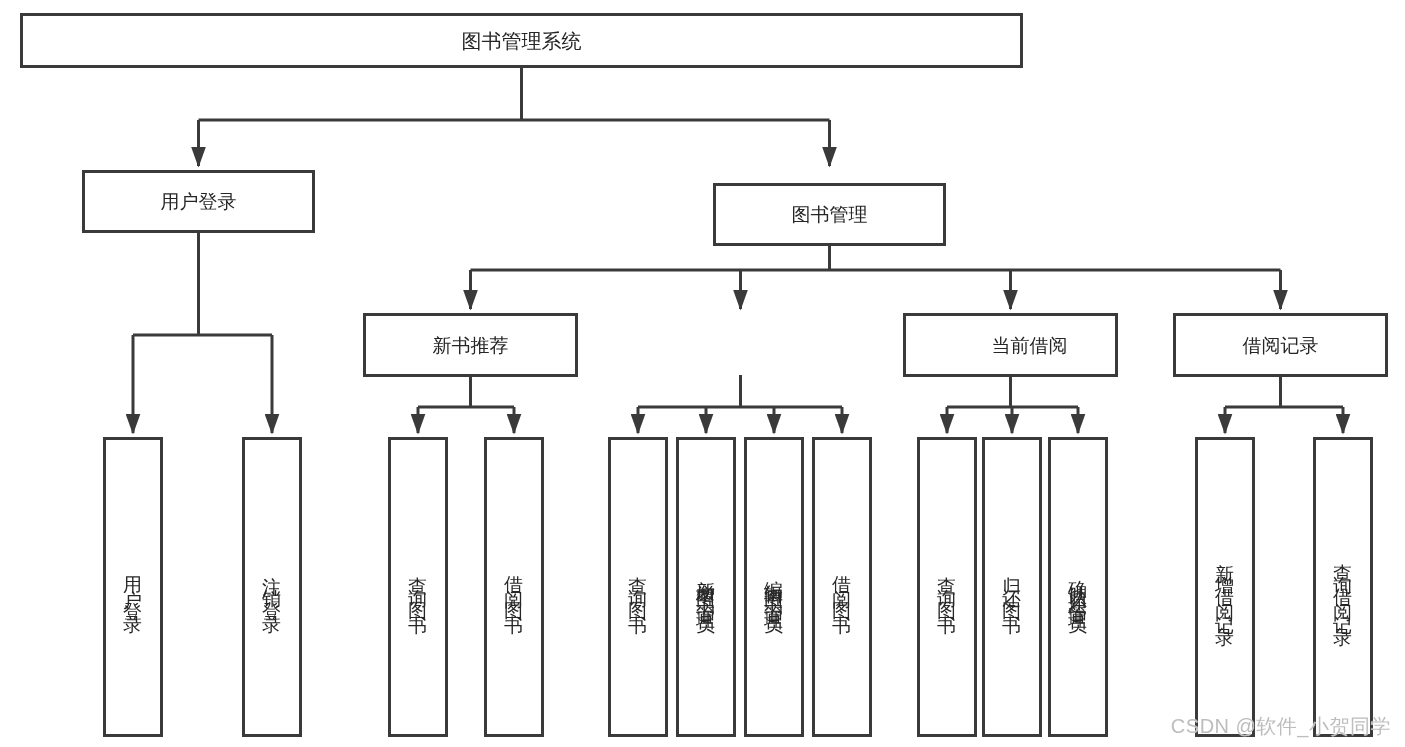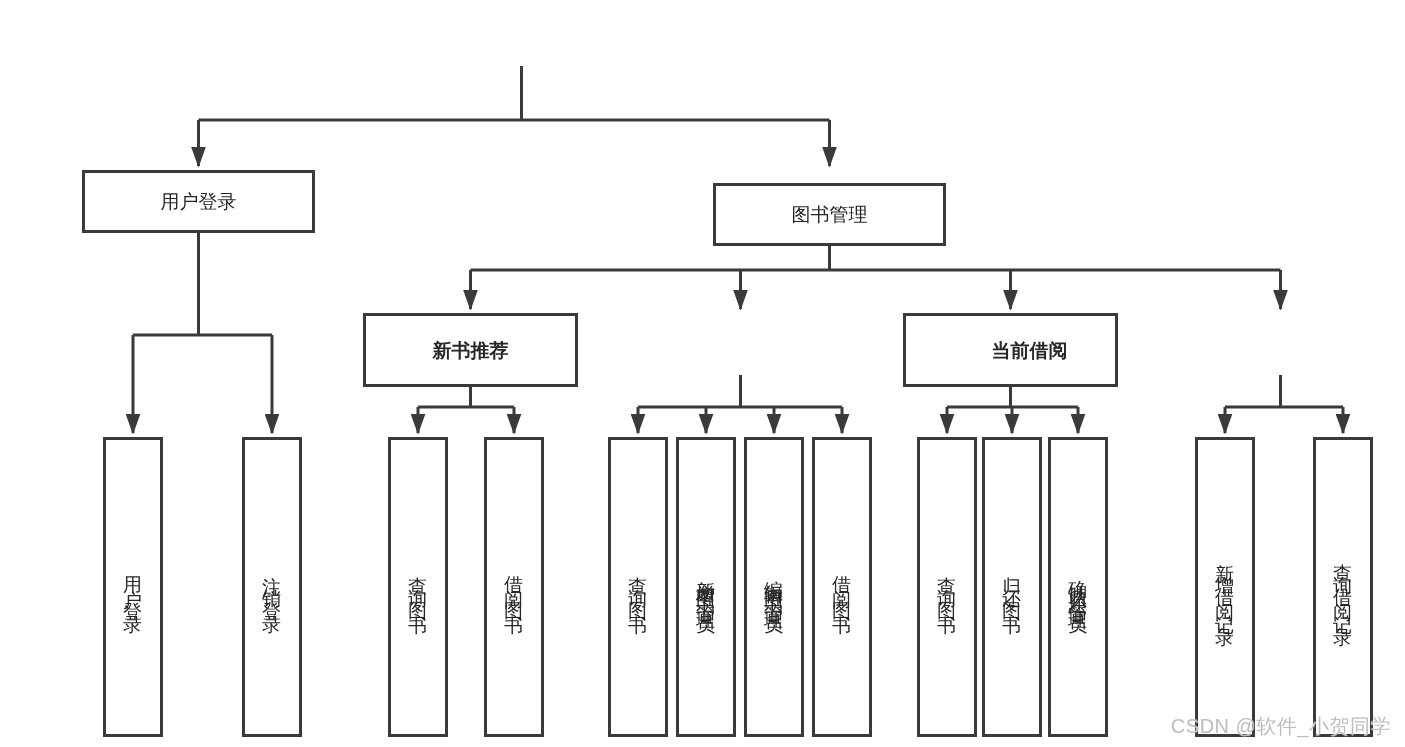--- a/index.html
+++ b/index.html
@@ -38,21 +38,21 @@
     line-height: 1;
     z-index: 2;
   }
 
   .root-box  { left: 20px;  top: 13px;  width: 1003px; height: 55px; font-size: 20px; }
 
   .l2-box    { top: 170px; width: 233px; height: 63px; }
   .l2-login  { left: 82px; }
   .l2-manage { left: 713px; margin-top: 13px; }
 
-  .l3-box    { top: 313px; width: 215px; height: 74px; font-weight: bold; }
+  .l3-box    { top: 313px; width: 215px; height: 64px; }
   .l3-new    { left: 363px; }
   .l3-borrow { left: 633px; }
   .l3-cur    { left: 903px; padding-left: 38px; }
   .l3-rec    { left: 1173px; }
 
   .leaf {
     position: absolute;
     top: 437px;
     width: 60px;
     height: 300px;
@@ -129,34 +129,40 @@
     <path d="M1010.5 375 V407 M947 407 H1078"></path>
     <path class="arrow" d="M947 407 V433"></path>
     <path class="arrow" d="M1012 407 V433"></path>
     <path class="arrow" d="M1078 407 V433"></path>
 
     <path d="M1280.5 375 V407 M1225 407 H1343"></path>
     <path class="arrow" d="M1225 407 V433"></path>
     <path class="arrow" d="M1343 407 V433"></path>
   </svg>
 
+  <div class="box root-box">
+    <span>图书管理系统</span>
+  </div>
 
   <div class="box l2-box l2-login">
     <span>用户登录</span>
   </div>
   <div class="box l2-box l2-manage">
     <span>图书管理</span>
   </div>
 
   <div class="box l3-box l3-new">
     <span>新书推荐</span>
   </div>
   <div class="box l3-box l3-cur">
     <span>当前借阅</span>
   </div>
+  <div class="box l3-box l3-rec">
+    <span>借阅记录</span>
+  </div>
 
   <div class="box leaf leaf-1">
     <span>用户登录</span>
   </div>
   <div class="box leaf leaf-2">
     <span>注销登录</span>
   </div>
 
   <div class="box leaf leaf-3">
     <span>查询图书</span>

